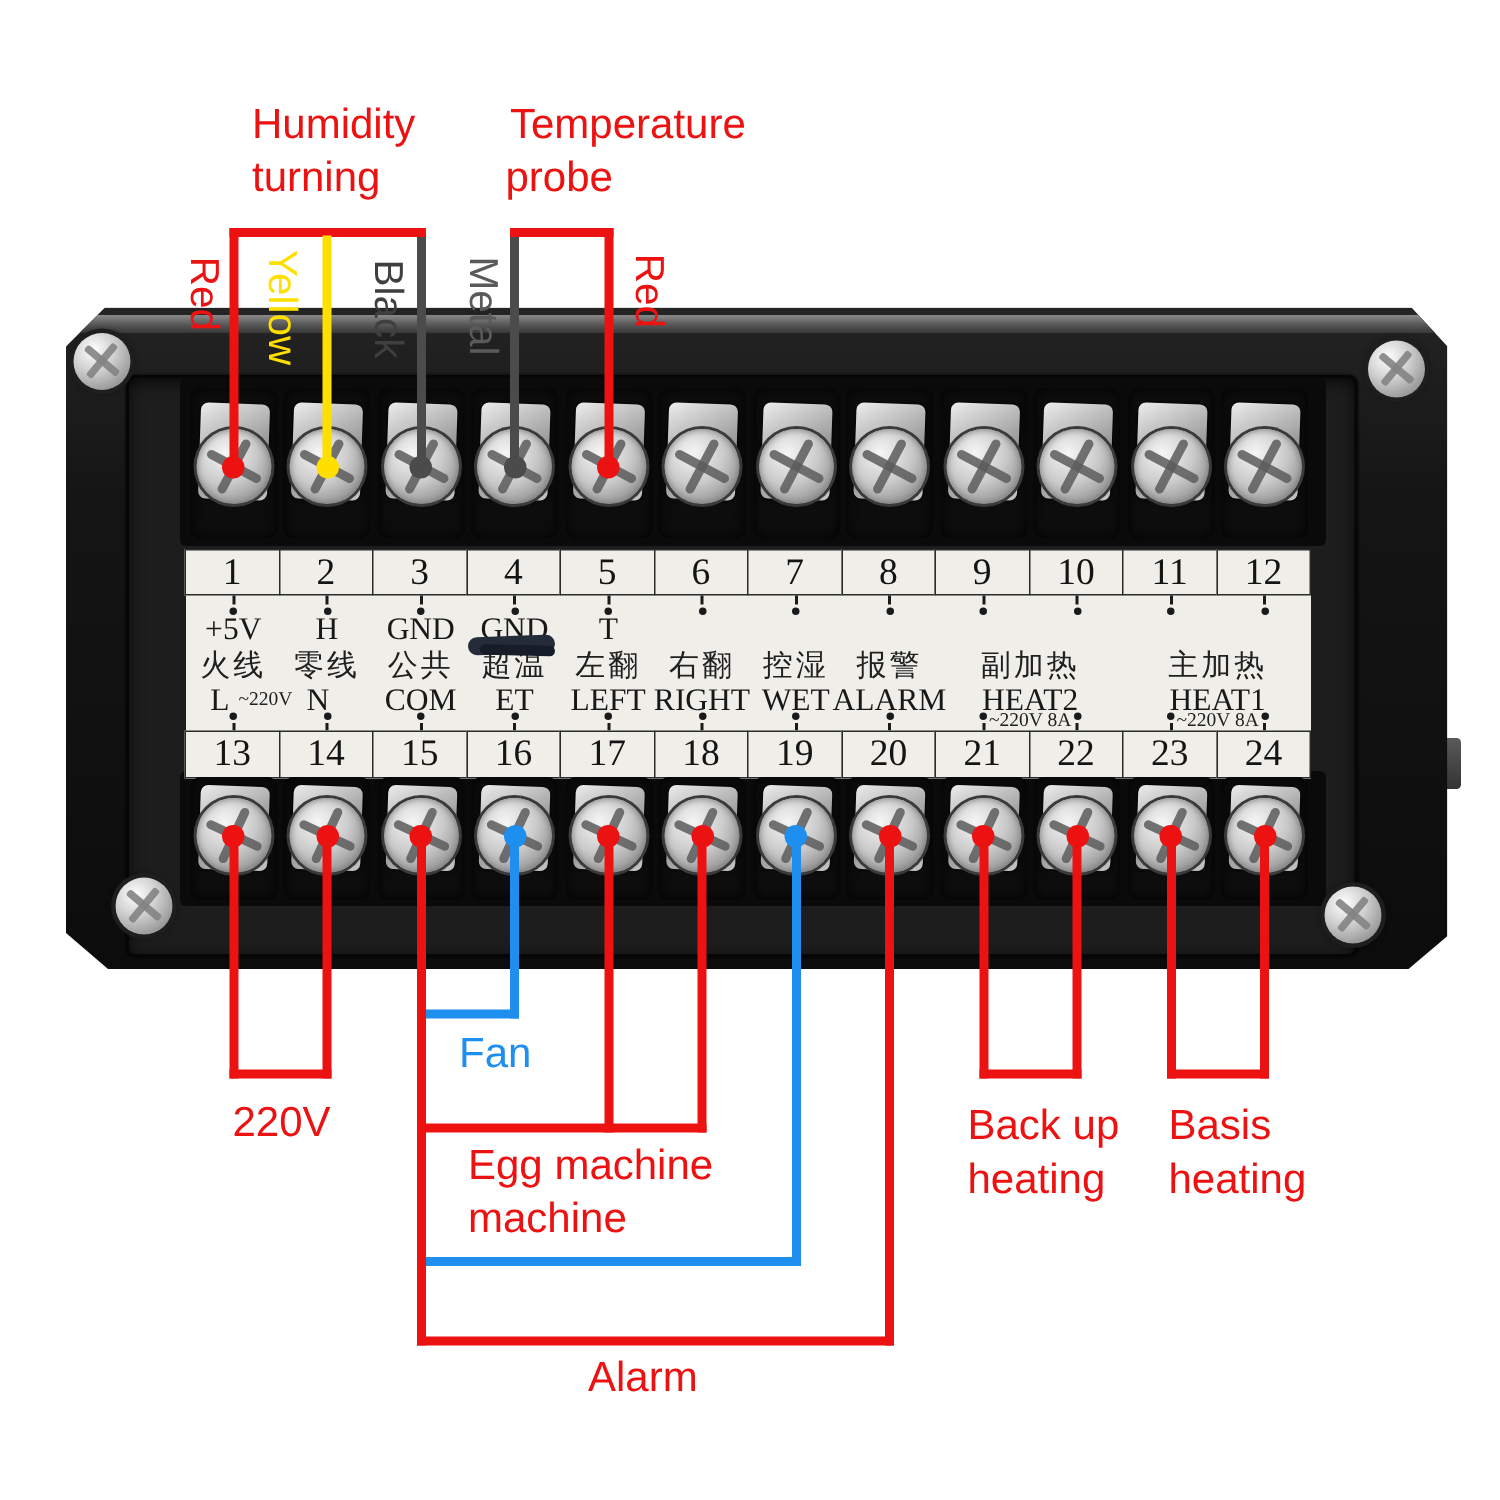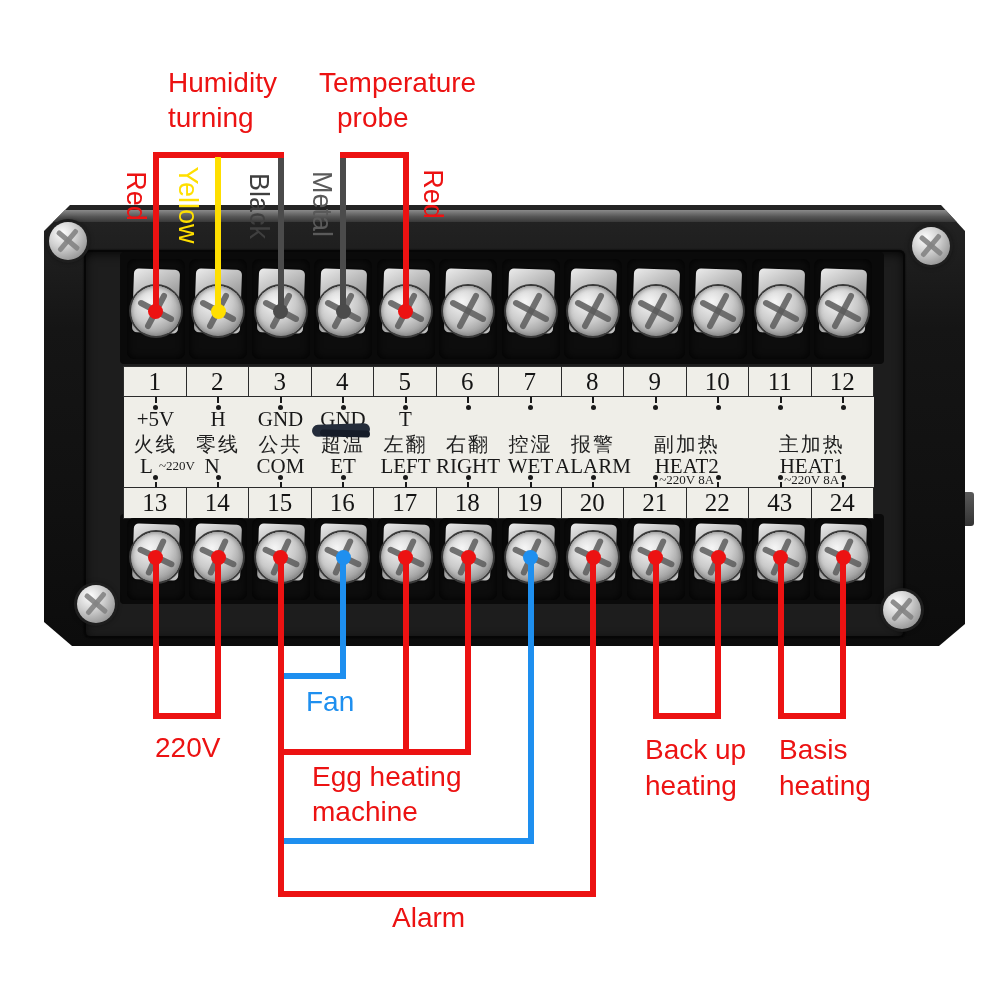--- a/index.html
+++ b/index.html
@@ -64,21 +64,21 @@
   .wire{position:absolute;z-index:6;}
   .dot{position:absolute;width:15px;height:15px;border-radius:50%;z-index:7;}
 </style>
 </head>
 <body>
 
 <div id="stage">
 
   <div class="t c-red" style="left:168px;top:66px">Humidity</div>
   <div class="t c-red" style="left:168px;top:101px">turning</div>
-  <div class="t c-red" style="left:319px;top:66px">Temperature</div>
+  <div class="t c-red" style="left:340px;top:66px">Temperature</div>
   <div class="t c-red" style="left:337px;top:101px">probe</div>
 
   <div class="vlabel c-red" style="left:76px;top:180px">Red</div>
   <div class="vlabel c-yellow" style="left:128px;top:189px">Yellow</div>
   <div class="vlabel c-black" style="left:199px;top:190px">Black</div>
   <div class="vlabel c-metal" style="left:262px;top:188px">Metal</div>
   <div class="vlabel c-red" style="left:373px;top:178px">Red</div>
 
   <div id="side-tab"></div>
   <div id="device">
@@ -187,28 +187,28 @@
         <div class="cell">13</div>
         <div class="cell">14</div>
         <div class="cell">15</div>
         <div class="cell">16</div>
         <div class="cell">17</div>
         <div class="cell">18</div>
         <div class="cell">19</div>
         <div class="cell">20</div>
         <div class="cell">21</div>
         <div class="cell">22</div>
-        <div class="cell">43</div>
+        <div class="cell">23</div>
         <div class="cell">24</div>
       </div>
   </div>
 
   <div class="t c-red" style="left:155px;top:731px">220V</div>
   <div class="t c-blue" style="left:306px;top:685px">Fan</div>
-  <div class="t c-red" style="left:312px;top:760px">Egg heating</div>
+  <div class="t c-red" style="left:312px;top:760px">Egg machine</div>
   <div class="t c-red" style="left:312px;top:795px">machine</div>
   <div class="t c-red" style="left:392px;top:901px">Alarm</div>
   <div class="t c-red" style="left:645px;top:733px">Back up</div>
   <div class="t c-red" style="left:645px;top:769px">heating</div>
   <div class="t c-red" style="left:779px;top:733px">Basis</div>
   <div class="t c-red" style="left:779px;top:769px">heating</div>
 <div class="cscrew" style="left: 49px; top: 222px;">
       <div class="cbar" style="transform: rotate(40deg);"></div>
       <div class="cbar" style="transform: rotate(130deg);"></div>
     </div>

